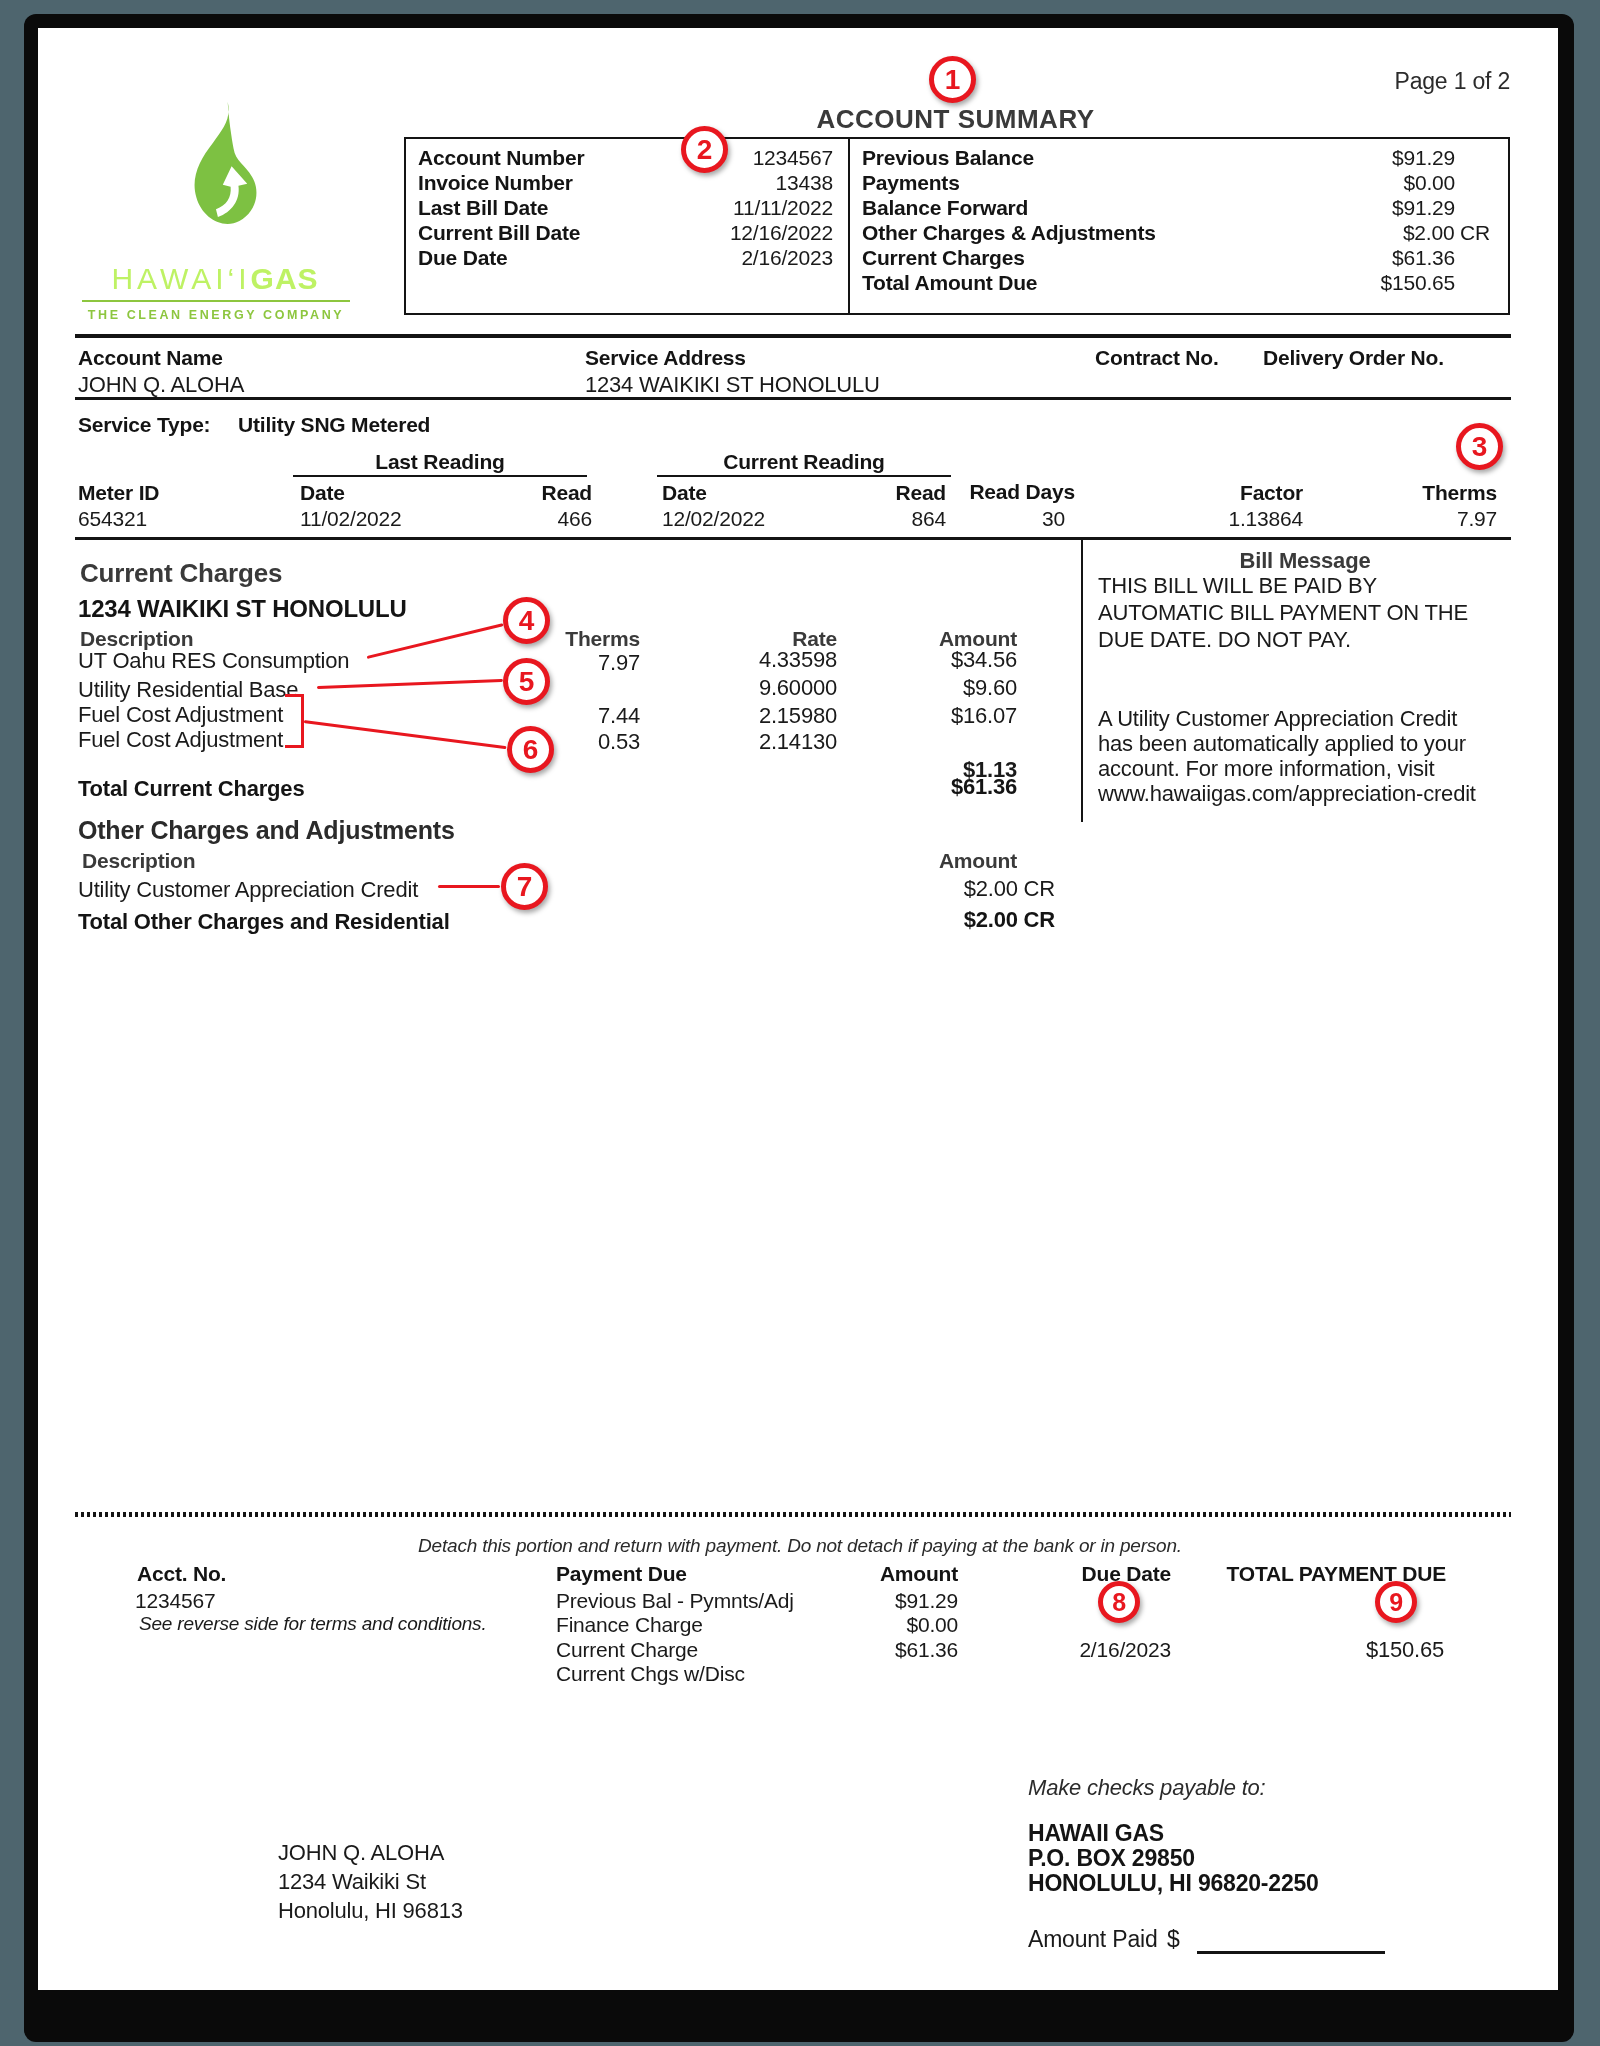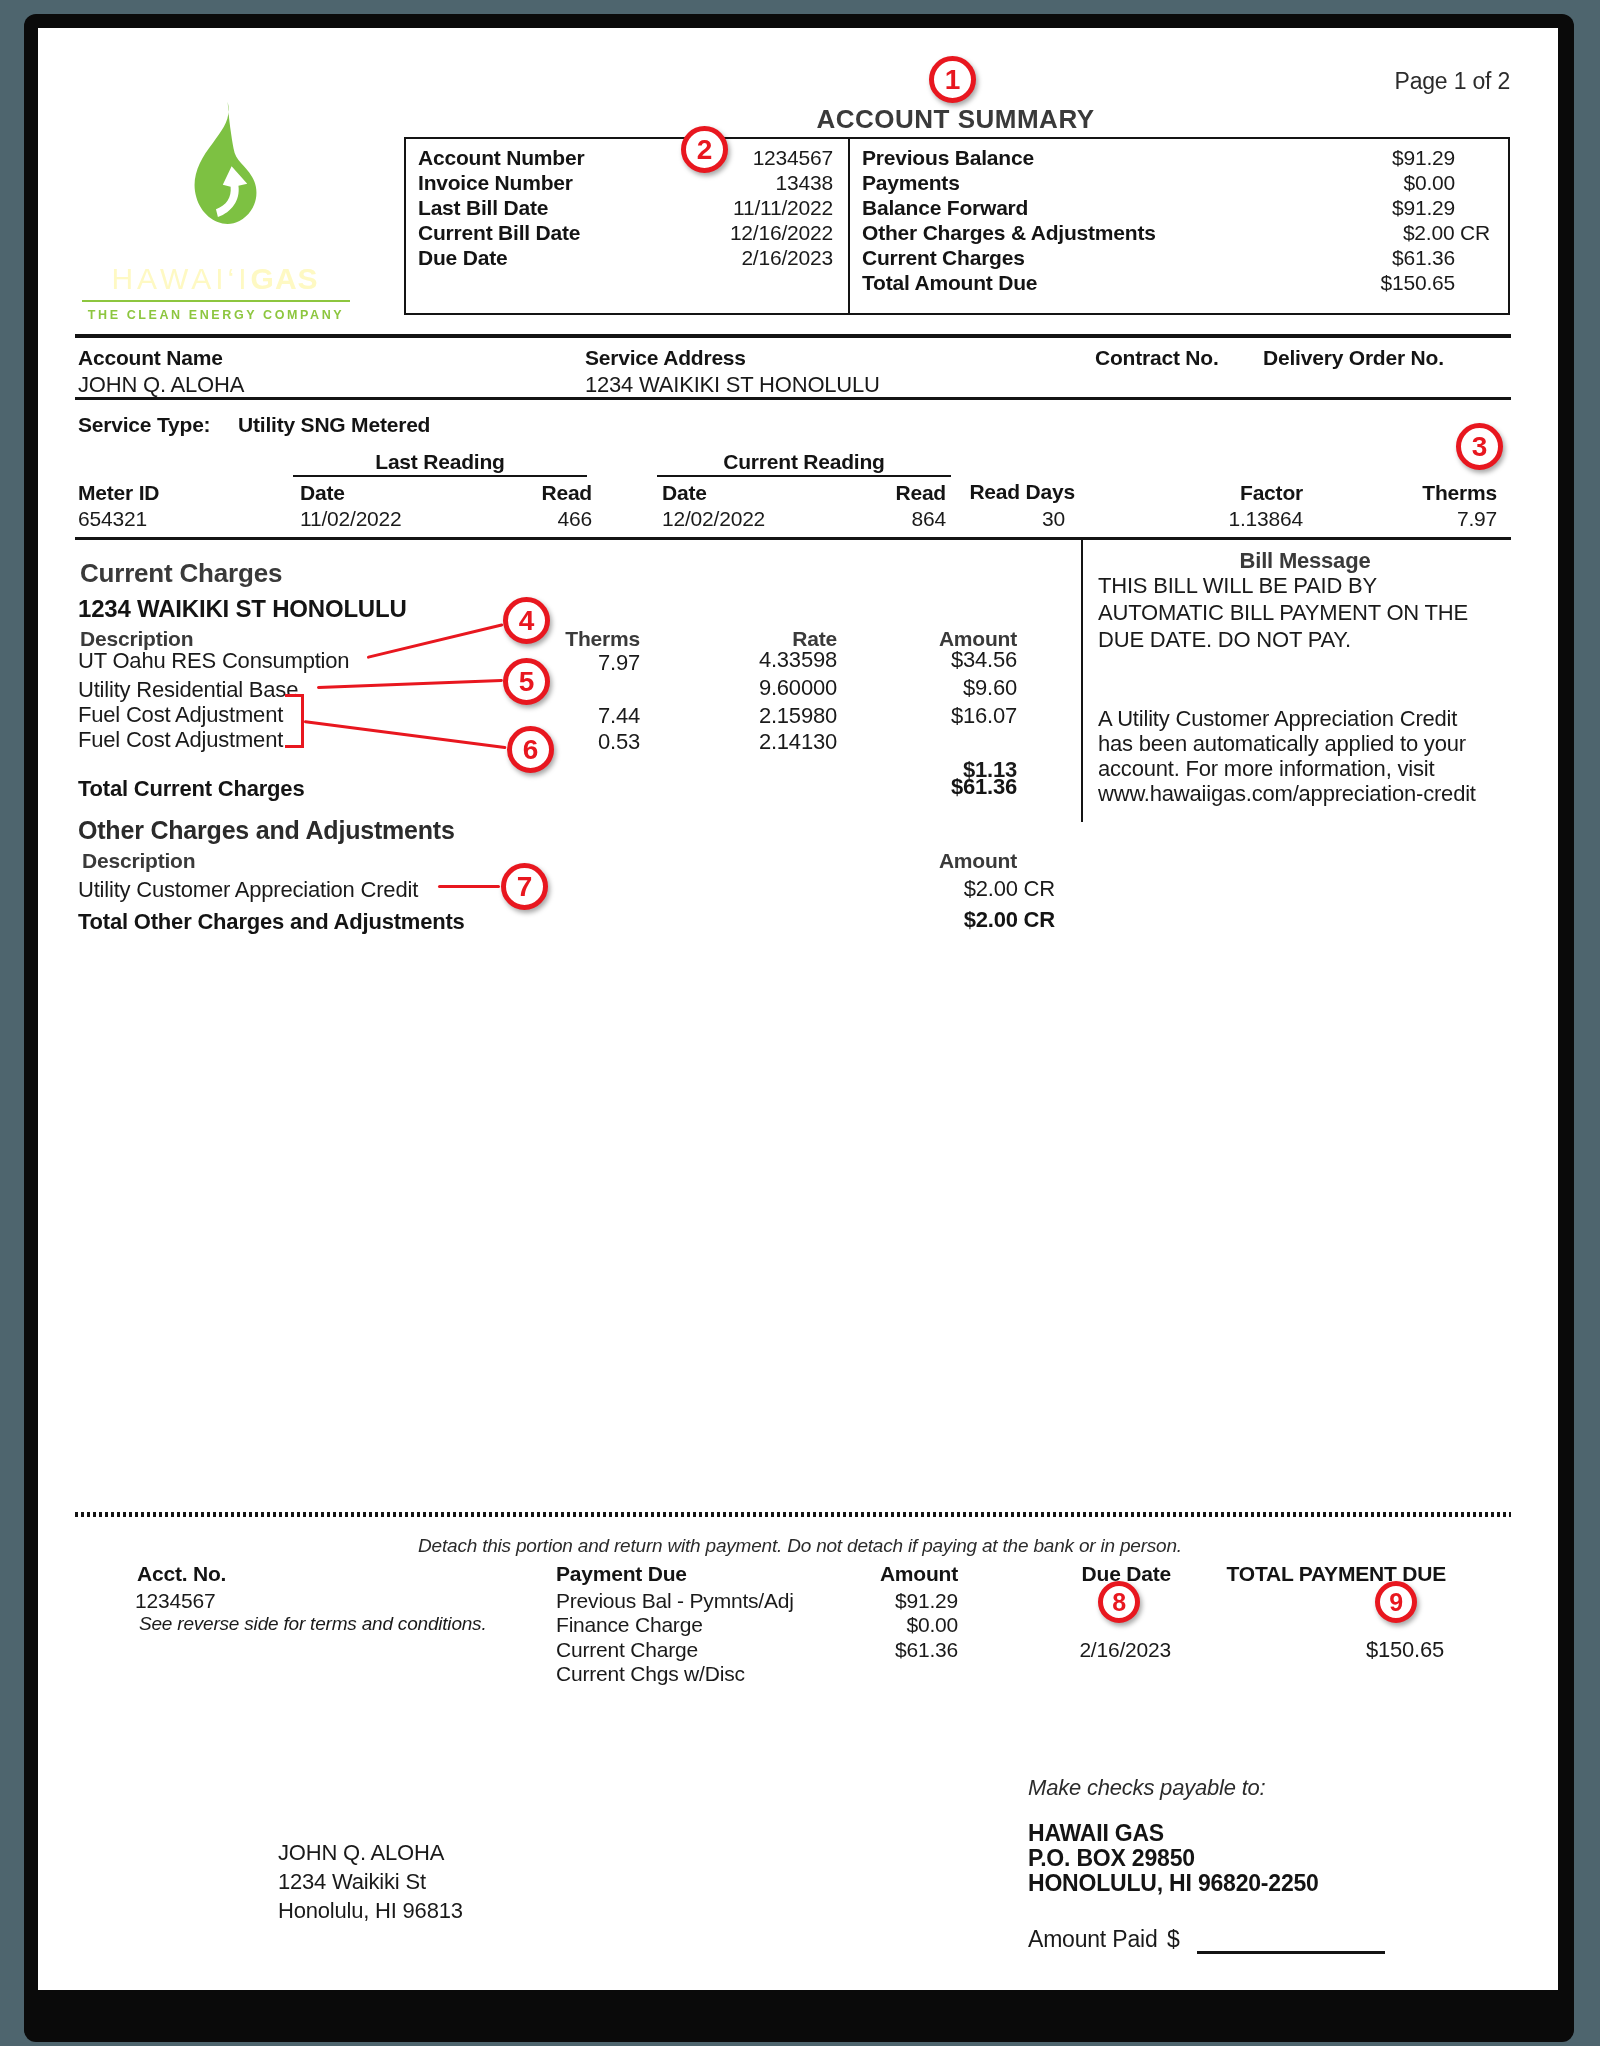--- a/index.html
+++ b/index.html
@@ -52,21 +52,21 @@
 
 <div class="co" style="left:929px;top:56px;">1</div>
 <span class="abs c b fs26 gray" style="left:808px;top:104px;width:295px;letter-spacing:0.5px;">ACCOUNT SUMMARY</span>
 
 <span class="abs" style="left:170px;top:101px;width:88px;height:148px;">
   <svg width="88" height="148" viewBox="0 0 90 150">
     <path fill="#7dc142" d="M59 0 C63 18 54 28 44 42 C30 60 21 78 27 98 C33 119 54 131 71 122 C88 113 93 92 84 77 C77 65 67 61 65 48 C63 36 60 18 59 0 Z"></path>
     <path fill="#ffffff" d="M49 118 C63 113 72 101 70 86 L79 84 L63 66 L54 85 L62 87 C63 98 58 106 47 110 Z"></path>
   </svg>
 </span>
-<span class="abs c" style="left:80px;top:262px;width:270px;font-size:30px;color:#fef9c3;"><span class="brandname">HAWAI‘I</span><span class="brandbold">GAS</span></span>
+<span class="abs c" style="left:80px;top:262px;width:270px;font-size:30px;color:#bef264;"><span class="brandname">HAWAI‘I</span><span class="brandbold">GAS</span></span>
 <span class="abs" style="left:82px;top:300px;width:268px;height:2px;background:#8dc63f;"></span>
 <span class="abs c b" style="left:78px;top:308px;width:276px;font-size:12.5px;letter-spacing:2.6px;color:#8dc63f;">THE CLEAN ENERGY COMPANY</span>
 
 <div class="box" style="left:404px;top:137px;width:1102px;height:174px;"></div>
 <div class="vline" style="left:848px;top:137px;width:2px;height:176px;"></div>
 <div class="co" style="left:681px;top:126px;">2</div>
 
 <span class="abs b blk" style="left:418px;top:146px;">Account Number</span>
 <span class="abs r" style="left:620px;top:146px;width:213px;">1234567</span>
 <span class="abs b blk" style="left:418px;top:171px;">Invoice Number</span>
@@ -177,21 +177,21 @@
 <div class="rbar" style="left:285px;top:694px;width:16px;height:3px;"></div>
 <div class="rbar" style="left:285px;top:745px;width:16px;height:3px;"></div>
 <div class="rline" style="left:304px;top:720px;width:204px;transform:rotate(7.4deg);"></div>
 <div class="co" style="left:507px;top:726px;">6</div>
 
 <span class="abs b" style="left:78px;top:816px;font-size:25px;color:#2b2b2b;">Other Charges and Adjustments</span>
 <span class="abs b gray" style="left:82px;top:849px;">Description</span>
 <span class="abs b gray r" style="left:895px;top:849px;width:122px;">Amount</span>
 <span class="abs fs22" style="left:78px;top:877px;">Utility Customer Appreciation Credit</span>
 <span class="abs fs22 r" style="left:875px;top:876px;width:180px;">$2.00 CR</span>
-<span class="abs b fs22 blk" style="left:78px;top:909px;">Total Other Charges and Adjustments</span>
+<span class="abs b fs22 blk" style="left:78px;top:909px;">Total Other Charges and Residential</span>
 <span class="abs b fs22 blk r" style="left:875px;top:907px;width:180px;">$2.00 CR</span>
 
 <div class="rline" style="left:438px;top:885px;width:62px;"></div>
 <div class="co" style="left:501px;top:863px;">7</div>
 
 <div class="dotted" style="left:75px;top:1512px;width:1436px;"></div>
 <span class="abs c i fs19" style="left:300px;top:1535px;width:1000px;color:#2b2b2b;">Detach this portion and return with payment. Do not detach if paying at the bank or in person.</span>
 
 <span class="abs b blk" style="left:137px;top:1562px;">Acct. No.</span>
 <span class="abs b blk" style="left:556px;top:1562px;">Payment Due</span>

